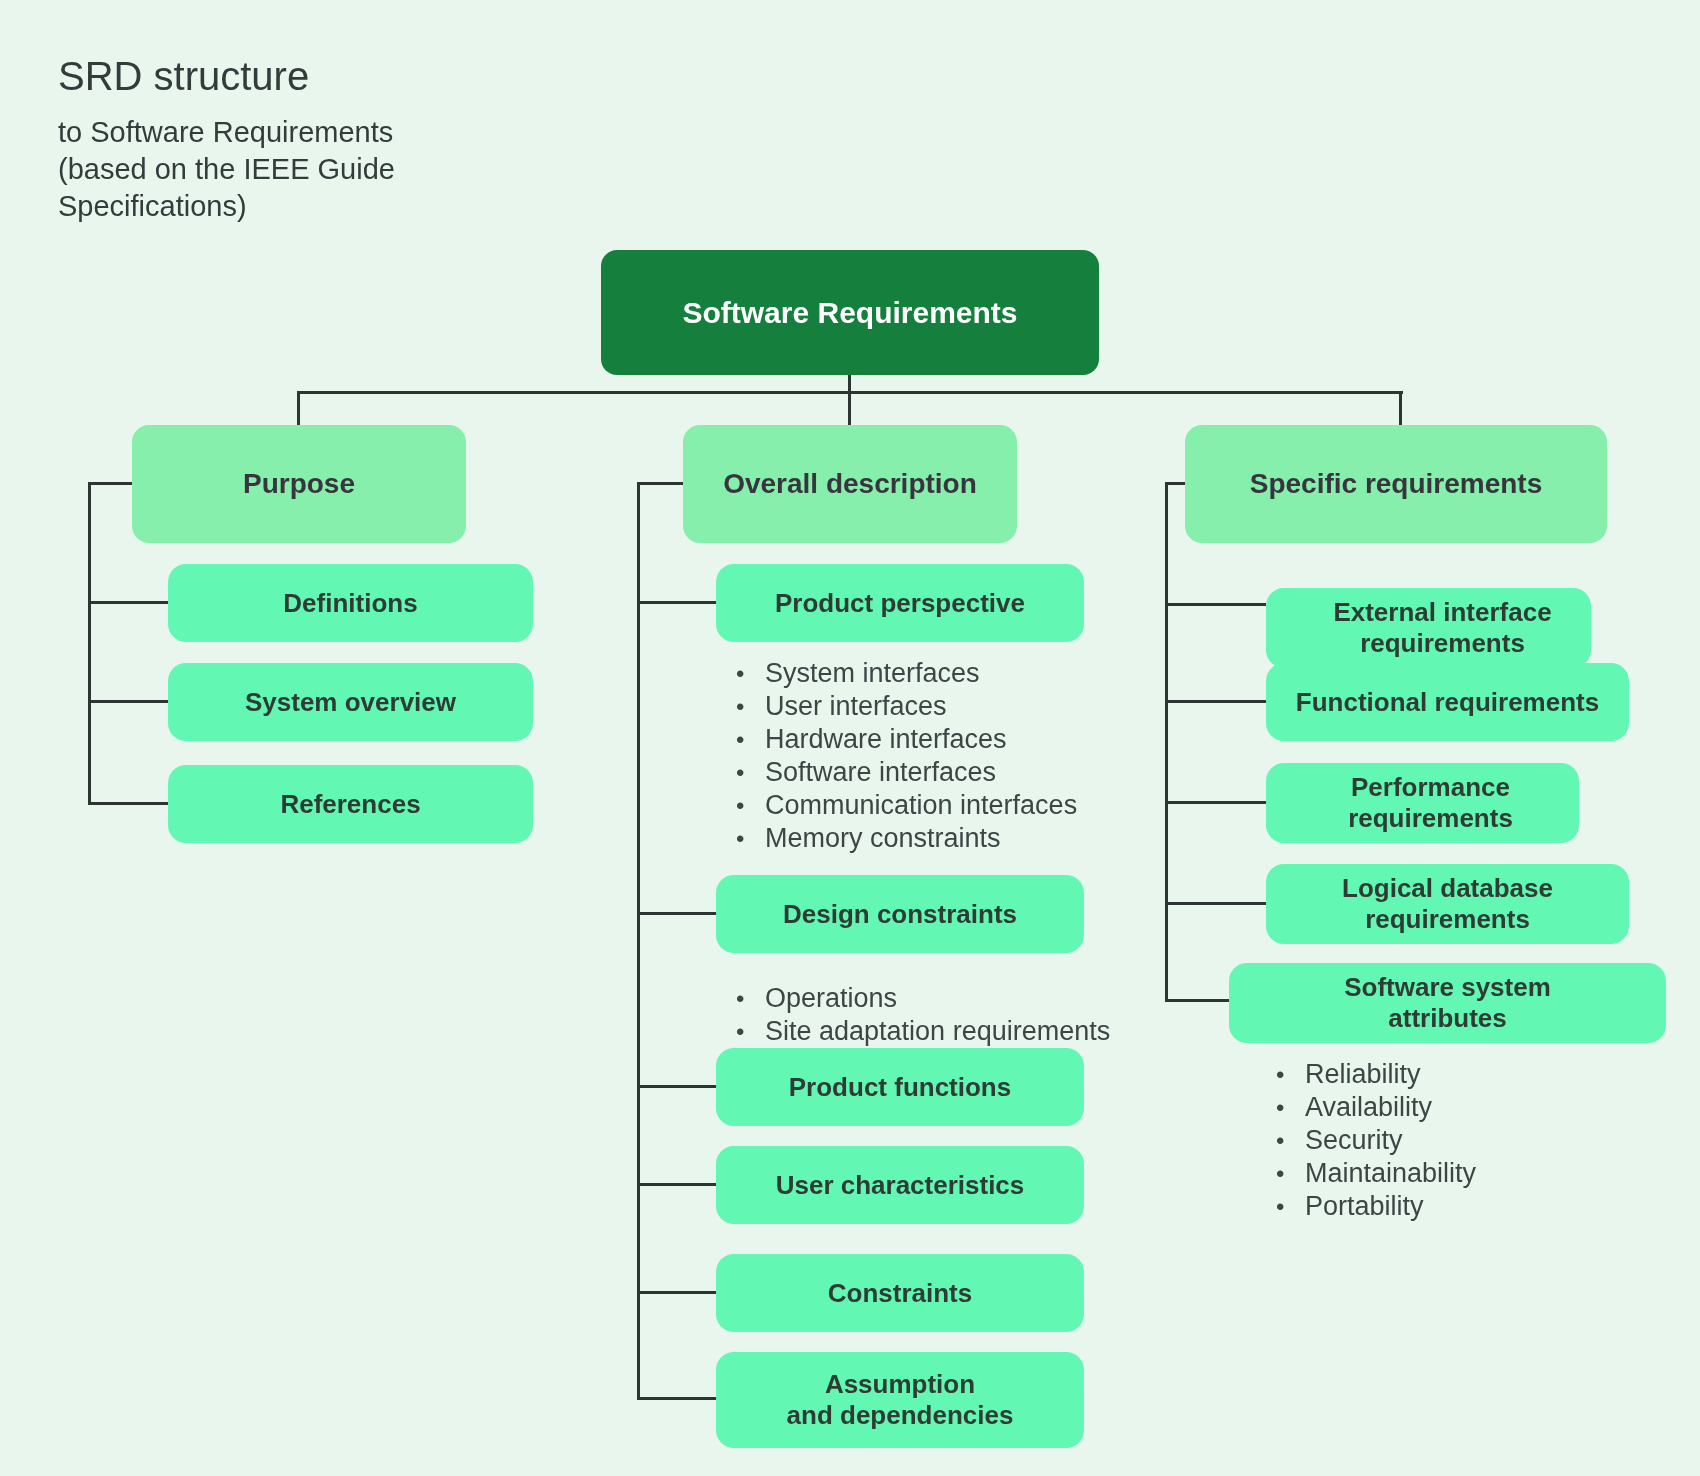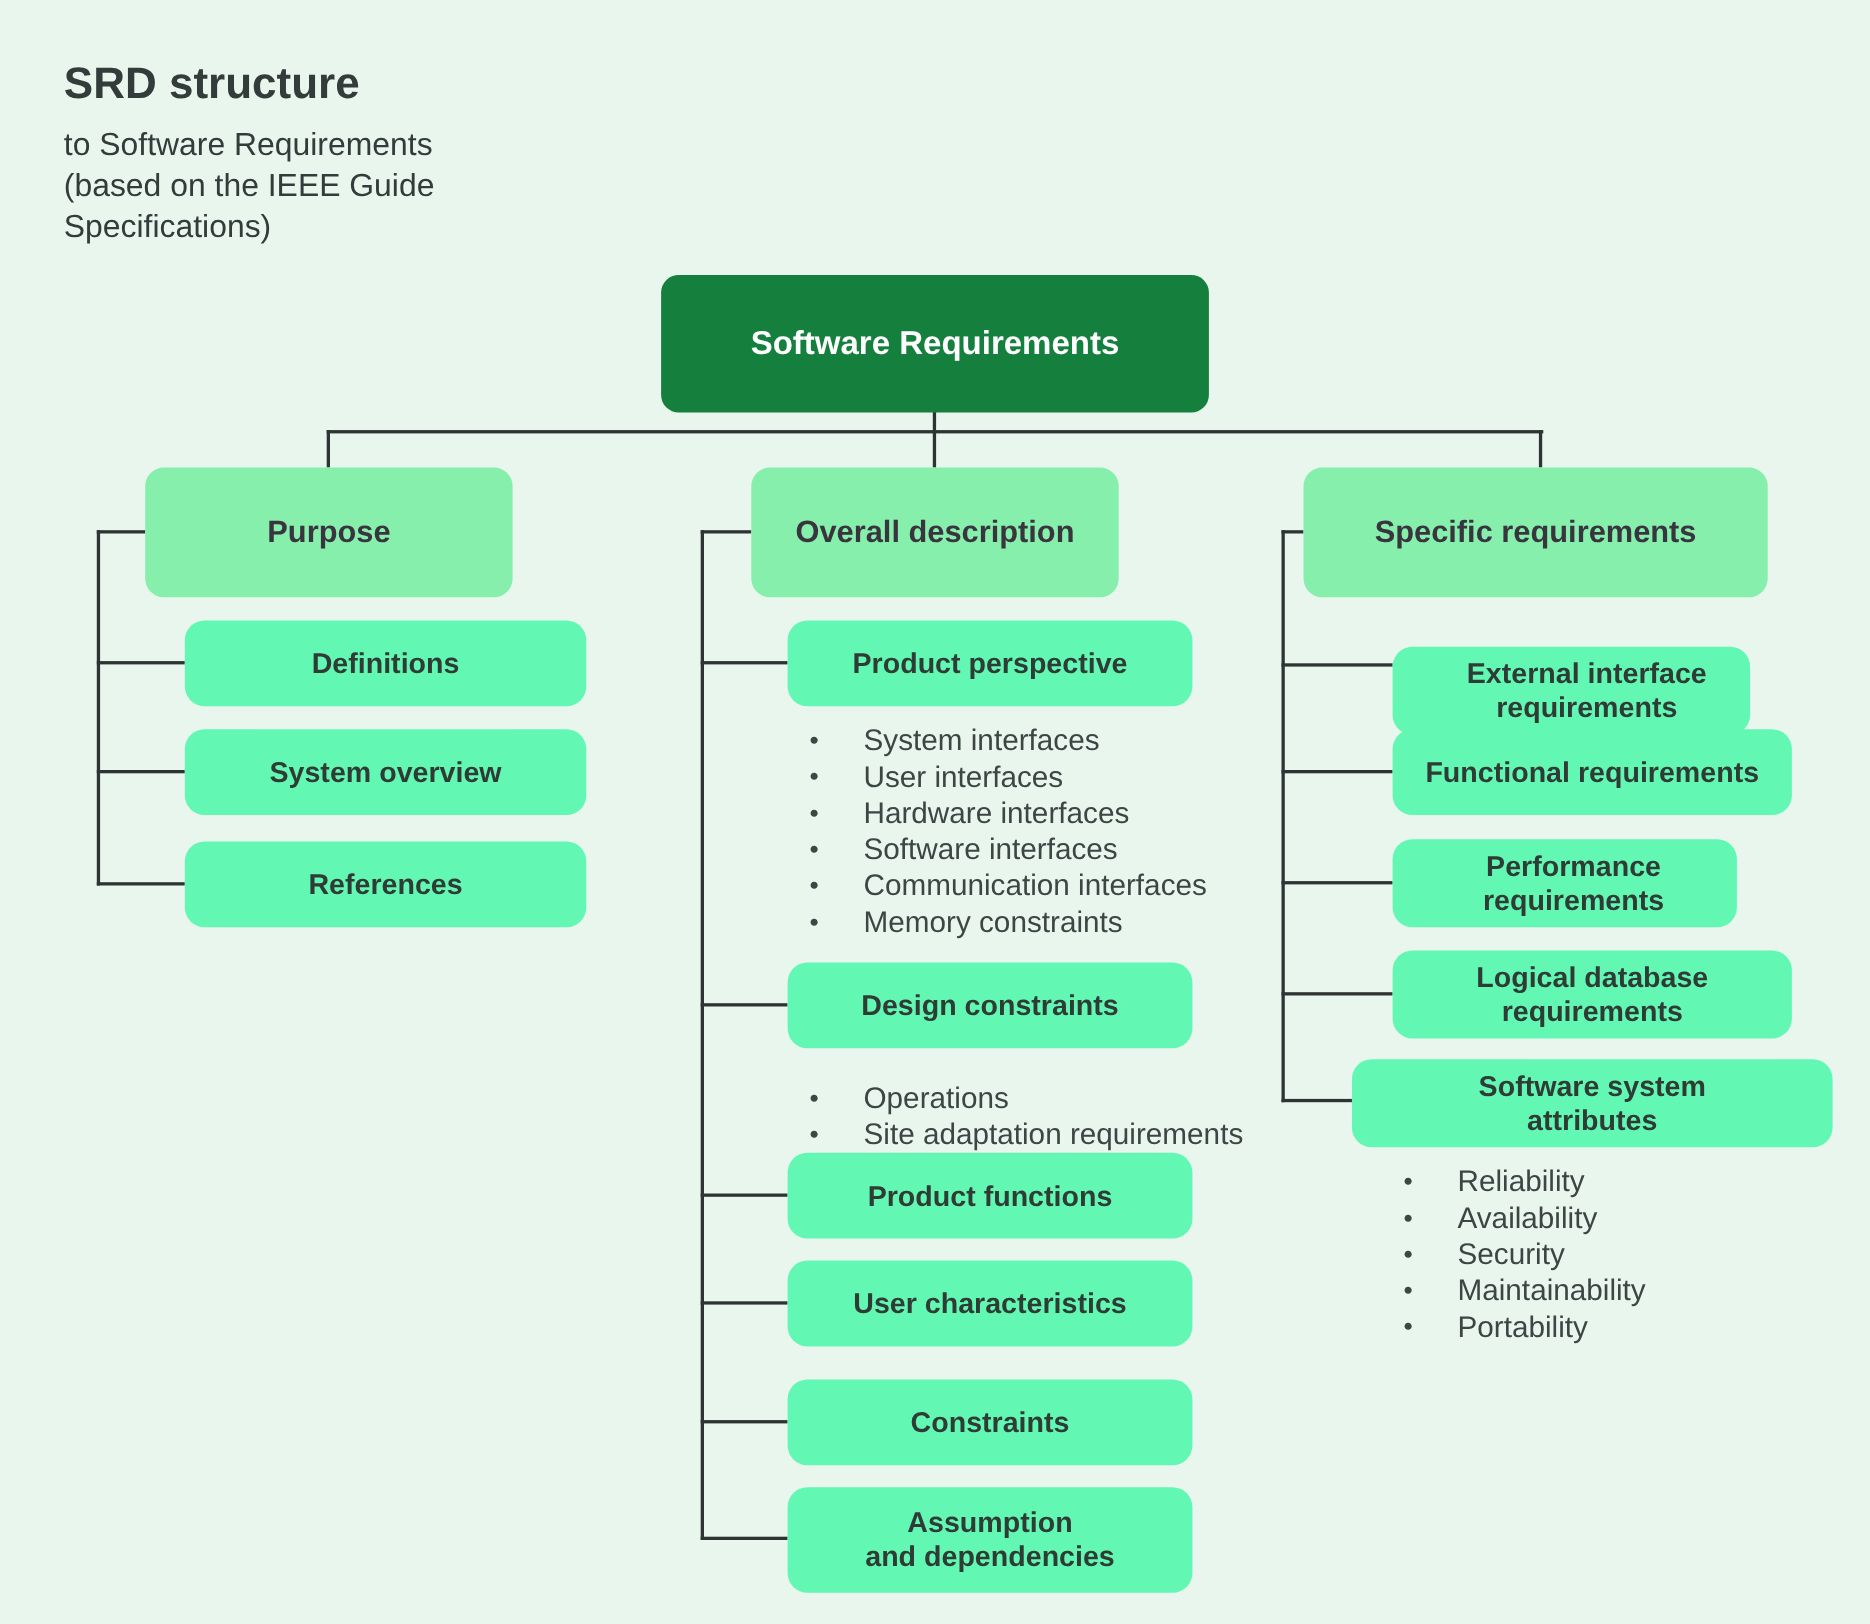--- a/index.html
+++ b/index.html
@@ -1,33 +1,33 @@
 <!DOCTYPE html>
 <html><head>
 <meta charset="utf-8">
 <style>
   html,body{margin:0;padding:0;background:#e9f6ee;}
   .canvas{
     position:relative;width:1700px;height:1476px;background:#e9f6ee;overflow:hidden;
     font-family:"Liberation Sans","DejaVu Sans",sans-serif;color:#353d3d;
   }
-  .title{position:absolute;left:58px;top:54px;font-size:40px;font-weight:bold;color:#333b3b;}
+  .title{position:absolute;left:58px;top:54px;font-size:40px;font-weight:normal;color:#333b3b;}
   .subtitle{position:absolute;left:58px;top:114px;font-size:29px;line-height:37px;color:#333b3b;}
   .subtitle span{display:block;}
   .line{position:absolute;background:#2e3434;}
   .box{
     position:absolute;display:flex;align-items:center;justify-content:center;
     text-align:center;white-space:pre-line;font-weight:bold;line-height:1.18;
     border-radius:18px;
   }
   .root{background:#15803d;color:#ffffff;font-size:30px;border-radius:16px;}
   .purple{background:#86efac;color:#39353f;font-size:28px;border-radius:17px;}
   .green{background:#62f8b4;color:#2f3b35;font-size:26px;}
   .bullets{position:absolute;}
-  .bullet-row{display:flex;align-items:center;height:33px;font-size:27px;color:#3d4545;padding-left:20px;gap:20px;}
+  .bullet-row{display:flex;align-items:center;height:33px;font-size:27px;color:#3d4545;padding-left:20px;}
   .dot{width:29px;flex:0 0 29px;font-size:24px;color:#3d4545;}
   .dot::before{content:"\2022";}
 </style>
 </head>
 <body>
 
 <div class="canvas">
 
   <div class="title">SRD structure</div>
   <div class="subtitle">

